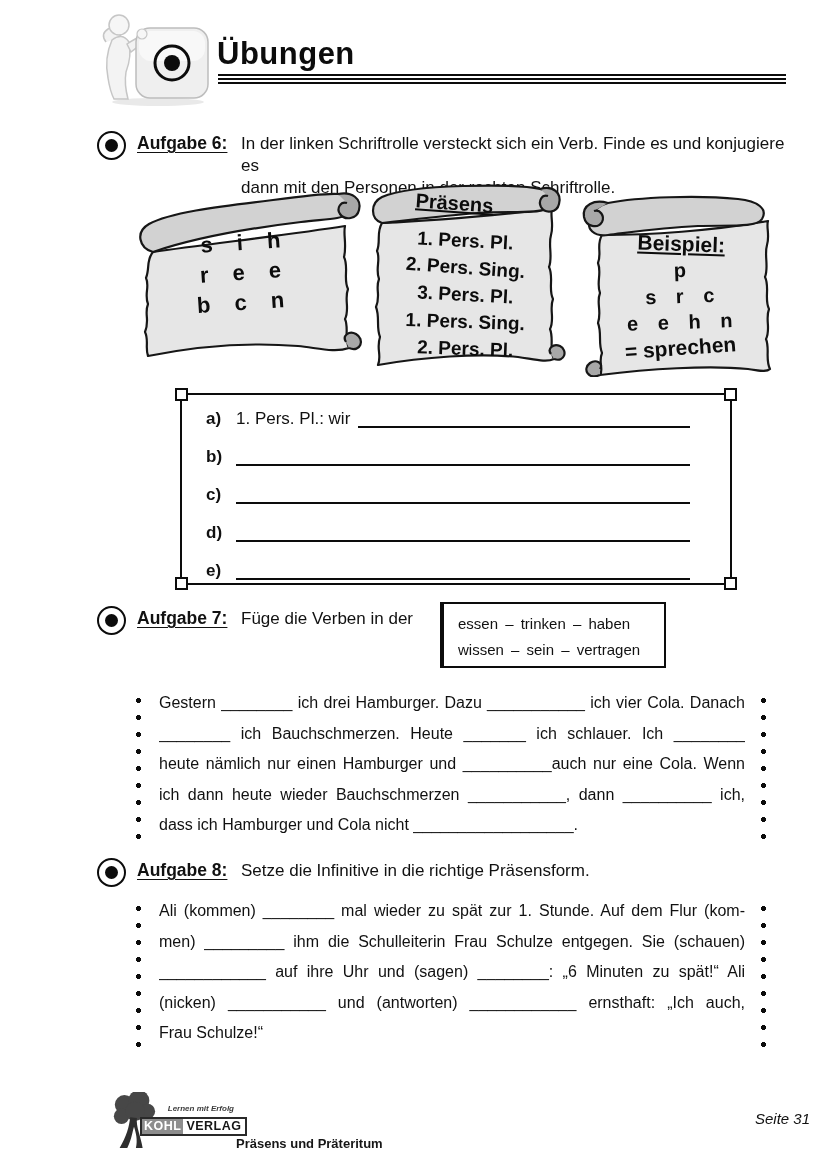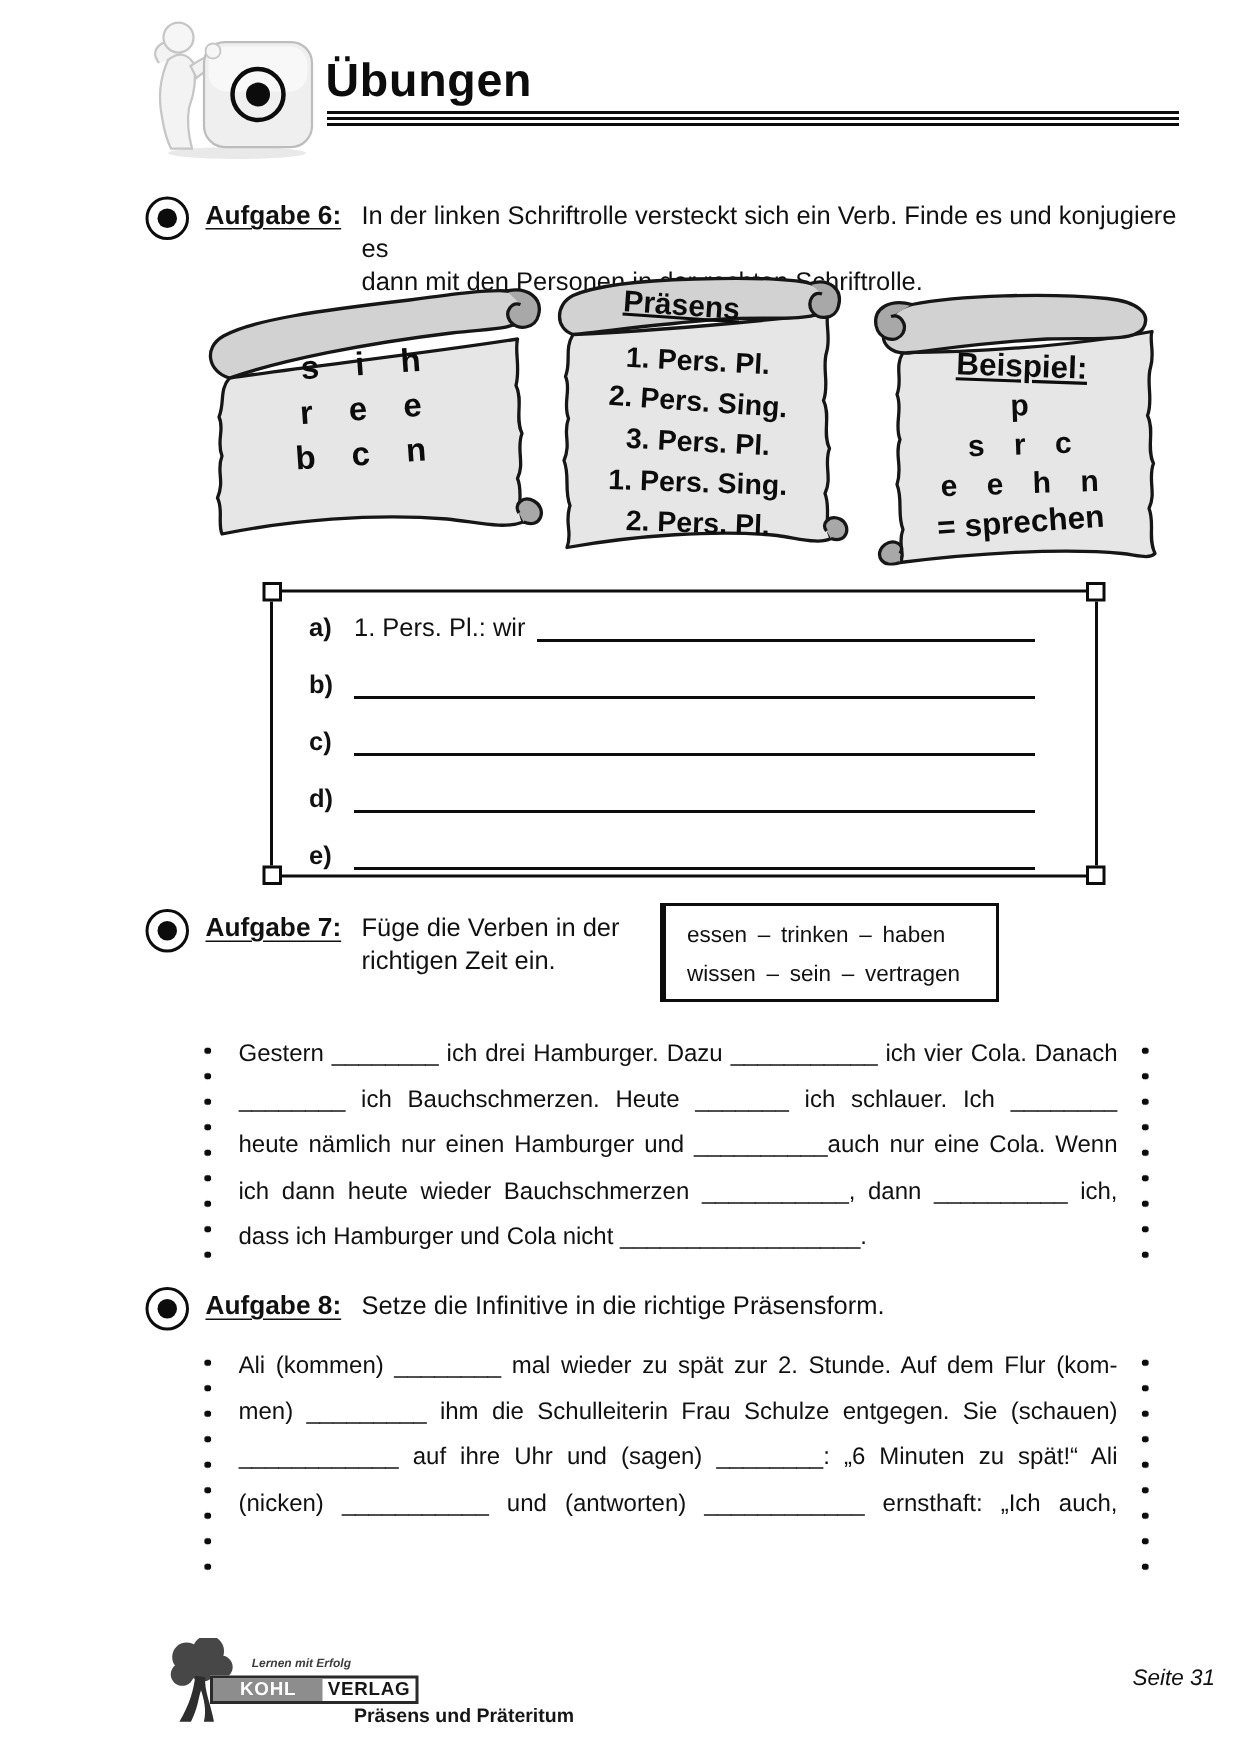--- a/index.html
+++ b/index.html
@@ -64,21 +64,21 @@
   .tree{position:absolute;left:70px;top:1092px;width:48px;height:58px;}
   .slogan{
     position:absolute;left:112px;top:1104px;width:82px;text-align:right;
     font-style:italic;font-weight:700;font-size:8px;color:#3c3c3c;
   }
   .pubbox{
     position:absolute;left:100px;top:1117px;height:19px;display:flex;align-items:stretch;
     border:2px solid #2a2a2a;box-sizing:border-box;font-weight:700;font-size:12.5px;line-height:15px;
     background:#fff;
   }
-  .pub-kohl{background:#8d8d8d;color:#fff;padding:0 18px;letter-spacing:.5px;}
+  .pub-kohl{background:#8d8d8d;color:#fff;padding:0 2px;letter-spacing:.5px;}
   .pub-verlag{color:#161616;padding:0 3px;letter-spacing:.5px;text-align:right;}
   .series{position:absolute;left:196px;top:1103px;font-weight:700;font-size:13px;line-height:16.5px;color:#161616;white-space:pre;}
   .pageno{position:absolute;left:660px;top:1110px;width:110px;text-align:right;font-style:italic;font-size:15px;}
 </style>
 </head>
 <body>
 
 <div class="page">
 
   <svg class="mascot" viewBox="0 0 120 96">
@@ -188,21 +188,20 @@
       <span class="aline"></span>
     </div>
   </div>
 
   <div class="bullet" style="top:606px;">
       <span class="bdot"></span>
     </div>
   <div class="task-label" style="left:97px;top:608px;">Aufgabe 7:</div>
   <div class="instr" style="left:201px;top:608px;width:190px;">
     <div>Füge die Verben in der</div>
-    <div>richtigen Zeit ein.</div>
   </div>
   <div class="wordbox">
     <div>essen – trinken – haben</div>
     <div>wissen – sein – vertragen</div>
   </div>
 
   <div class="para" style="top:686px;height:160px;">
     <div class="dots dl" style="height:148px;"></div>
     <div class="dots dr" style="height:148px;"></div>
     <div class="ptext">
@@ -219,24 +218,25 @@
     </div>
   <div class="task-label" style="left:97px;top:860px;">Aufgabe 8:</div>
   <div class="instr" style="left:201px;top:860px;width:540px;">
     <div>Setze die Infinitive in die richtige Präsensform.</div>
   </div>
 
   <div class="para" style="top:894px;height:160px;">
     <div class="dots dl" style="height:148px;"></div>
     <div class="dots dr" style="height:148px;"></div>
     <div class="ptext">
-      <div class="pl">Ali (kommen) ________ mal wieder zu spät zur 2. Stunde. Auf dem Flur (kom-</div>
+      <div class="pl">Ali (kommen) ________ mal wieder zu spät zur 1. Stunde. Auf dem Flur (kom-</div>
       <div class="pl">men) _________ ihm die Schulleiterin Frau Schulze entgegen. Sie (schauen)</div>
       <div class="pl">____________ auf ihre Uhr und (sagen) ________: „6 Minuten zu spät!“ Ali</div>
       <div class="pl">(nicken) ___________ und (antworten) ____________ ernsthaft: „Ich auch,</div>
+      <div class="pl last">Frau Schulze!“</div>
     </div>
   </div>
 
   <svg class="tree" viewBox="0 0 50 60">
     <circle cx="15" cy="13" r="10" fill="#474747"></circle>
     <circle cx="30" cy="9" r="11" fill="#474747"></circle>
     <circle cx="39" cy="20" r="8" fill="#474747"></circle>
     <circle cx="12" cy="25" r="8" fill="#474747"></circle>
     <circle cx="26" cy="20" r="10" fill="#474747"></circle>
     <path d="M21,26 C20,36 17,46 10,58 L18,58 C23,48 23,42 25,36 C27,42 29,50 27,58 L34,58 C32,46 27,36 28,27 Z" fill="#2e2e2e"></path>

